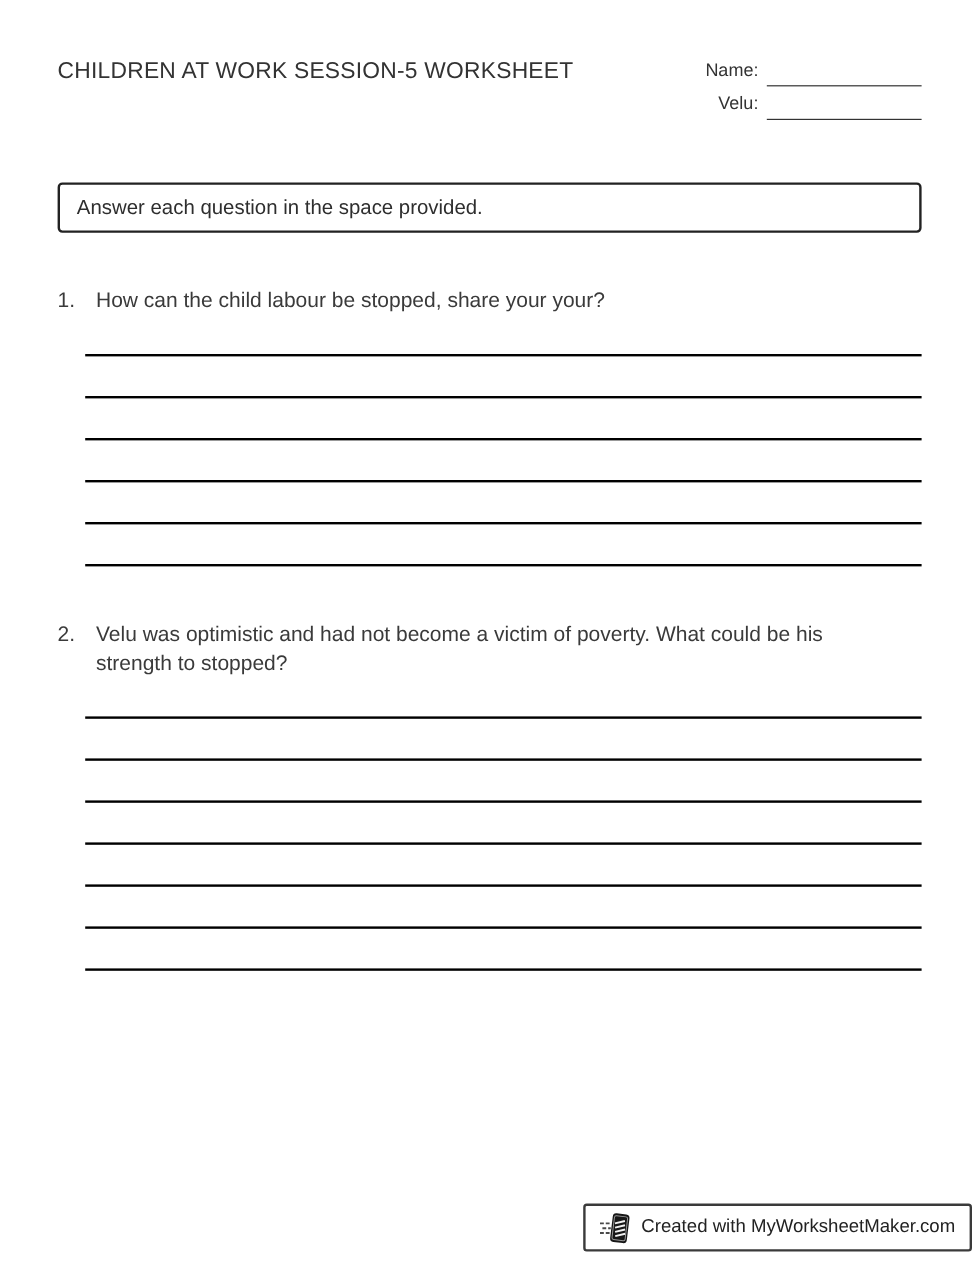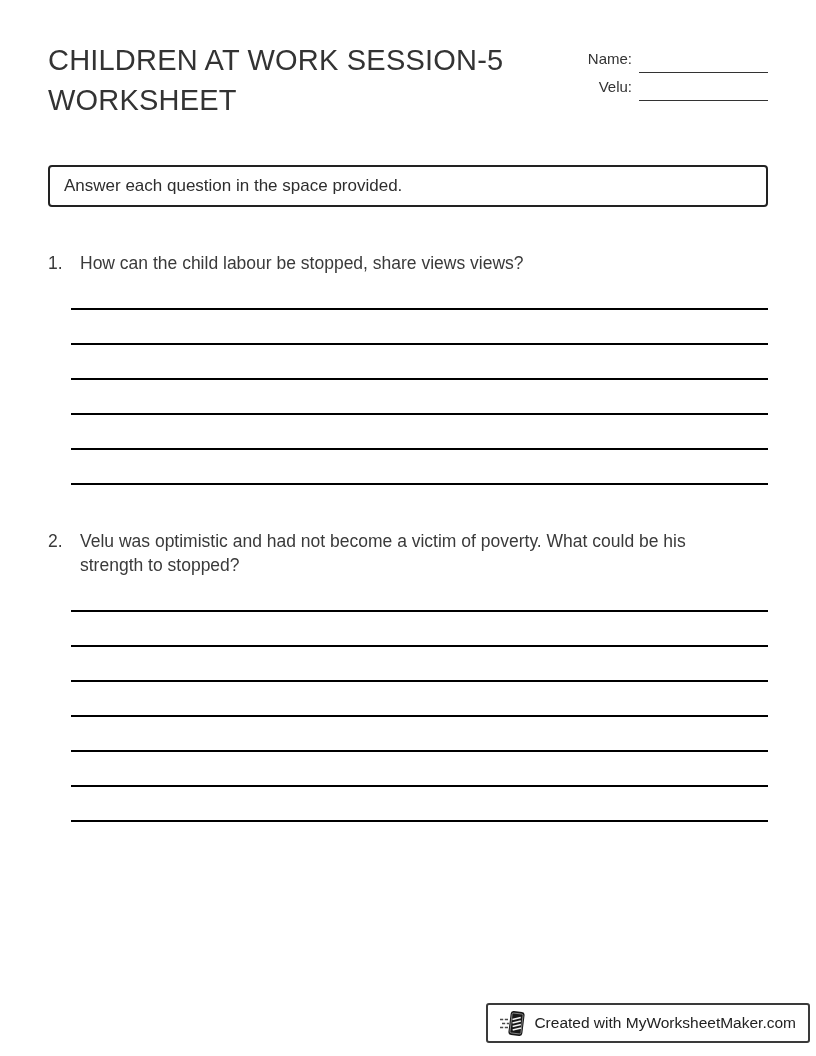--- a/index.html
+++ b/index.html
@@ -9,35 +9,35 @@
     position: relative;
     font-family: "Liberation Sans", sans-serif;
     color: #333333;
     overflow: hidden;
   }
   .page { position: absolute; inset: 0; padding: 40px 48px; }
 
   
   .header { display: flex; justify-content: space-between; align-items: flex-start; }
   .title {
-    font-size: 29px; line-height: 40px; font-weight: 400;
+    font-size: 19px; line-height: 40px; font-weight: 400;
     letter-spacing: 0.2px; max-width: 540px; color: #333333;
   }
   .fields { display: flex; flex-direction: column; gap: 11px; padding-top: 10px; }
   .field { display: flex; align-items: baseline; }
   .field-label { font-size: 15px; color: #333333; width: 58px; text-align: right; flex: none; }
   .field-line {
     display: inline-block; width: 129px; height: 0;
     border-bottom: 1.5px solid #333333;
     margin-left: 7px; position: relative; top: 9px;
   }
 
   
   .instruction-box {
-    margin-top: 45px; height: 42px;
+    margin-top: 57px; height: 42px;
     border: 2px solid #222222; border-radius: 4px;
     display: flex; align-items: center; padding: 0 14px;
     font-size: 17px; color: #2e2e2e;
   }
 
   
   .question { margin-top: 44px; }
   .q-row { display: flex; font-size: 17.5px; line-height: 24px; color: #3a3a3a; }
   .q-number { width: 32px; flex: none; }
   .q-text { max-width: 672px; }
@@ -73,21 +73,21 @@
   </div>
 
   <div class="instruction-box" style="border-color: rgb(34, 34, 34);">
     <span>Answer each question in the space provided.</span>
   </div>
 
   <main id="questions">
       <section class="question">
         <div class="q-row">
           <span class="q-number">1.</span>
-          <span class="q-text">How can the child labour be stopped, share views views?</span>
+          <span class="q-text">How can the child labour be stopped, share your your?</span>
         </div>
         <div class="answer-lines">
           <div class="answer-line" style="border-bottom-color: rgb(0, 0, 0);"></div>
           <div class="answer-line" style="border-bottom-color: rgb(0, 0, 0);"></div>
           <div class="answer-line" style="border-bottom-color: rgb(0, 0, 0);"></div>
           <div class="answer-line" style="border-bottom-color: rgb(0, 0, 0);"></div>
           <div class="answer-line" style="border-bottom-color: rgb(0, 0, 0);"></div>
           <div class="answer-line" style="border-bottom-color: rgb(0, 0, 0);"></div>
         </div>
       </section>

